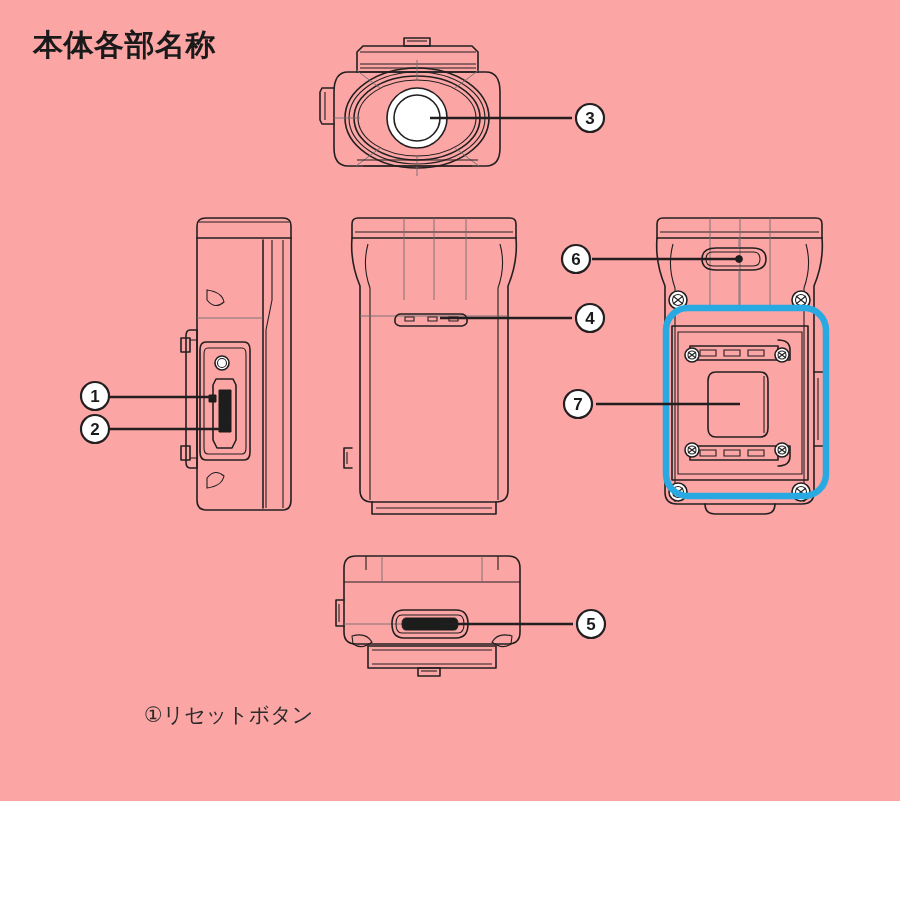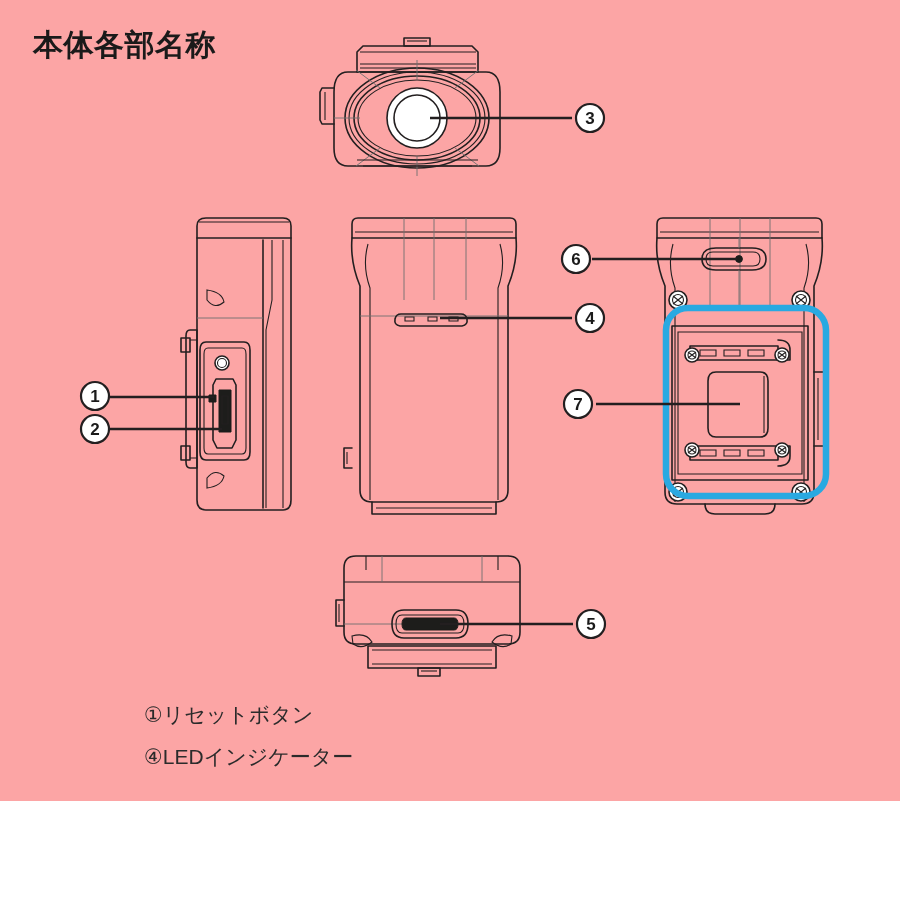--- a/index.html
+++ b/index.html
@@ -310,17 +310,16 @@
     <line class="leader" x1="440" y1="624" x2="573" y2="624"></line>
     <g transform="translate(591,624)">
       <circle class="callout-circle" r="14"></circle>
       <text class="callout-text">5</text>
     </g>
   </svg>
 
   <div class="legend">
     <div class="legend-col left">
       <div class="legend-item">①リセットボタン</div>
-      <div class="legend-item">④LEDインジケーター</div>
     </div>
   </div>
 
 </div>
 
 </body></html>

